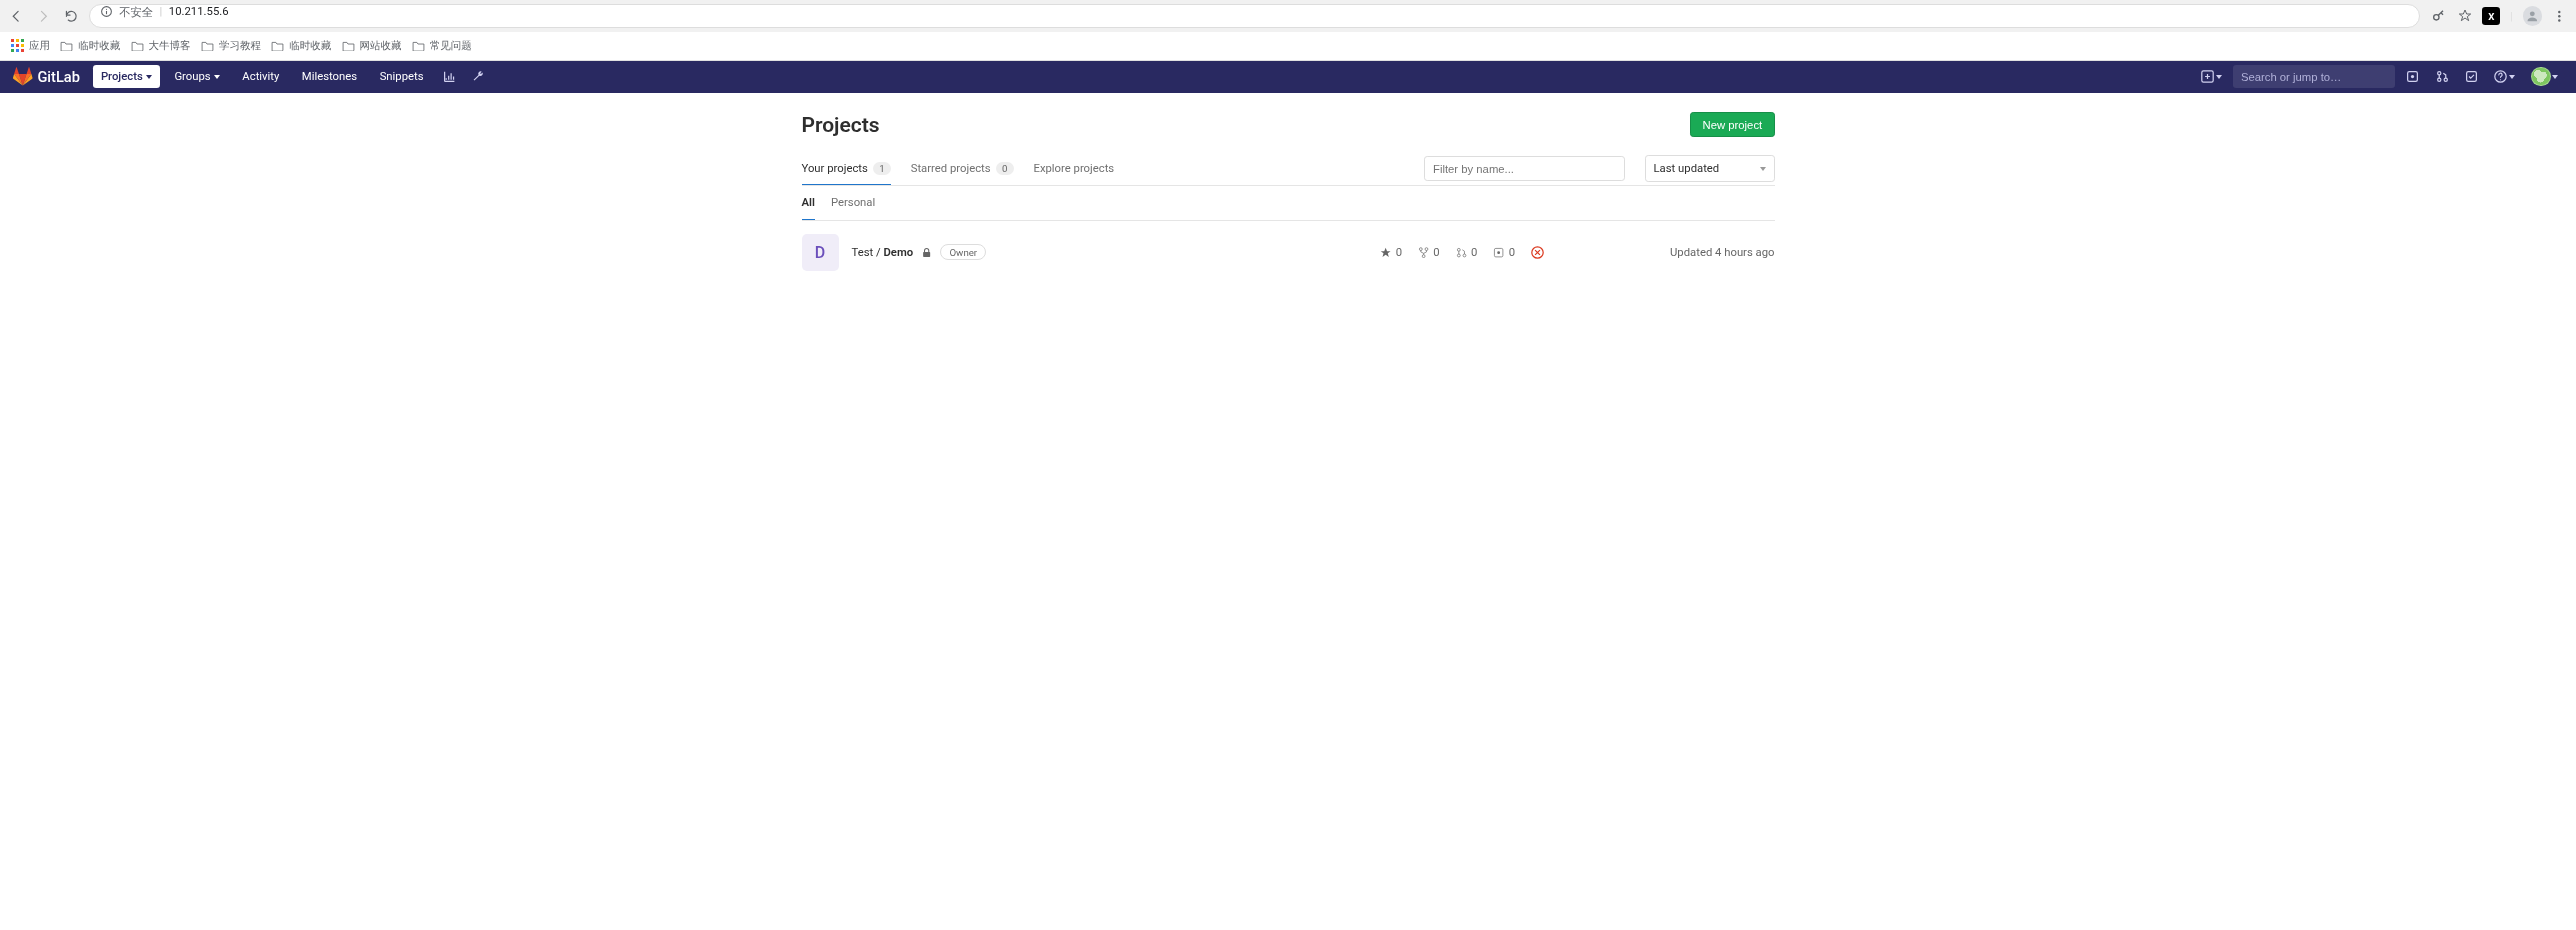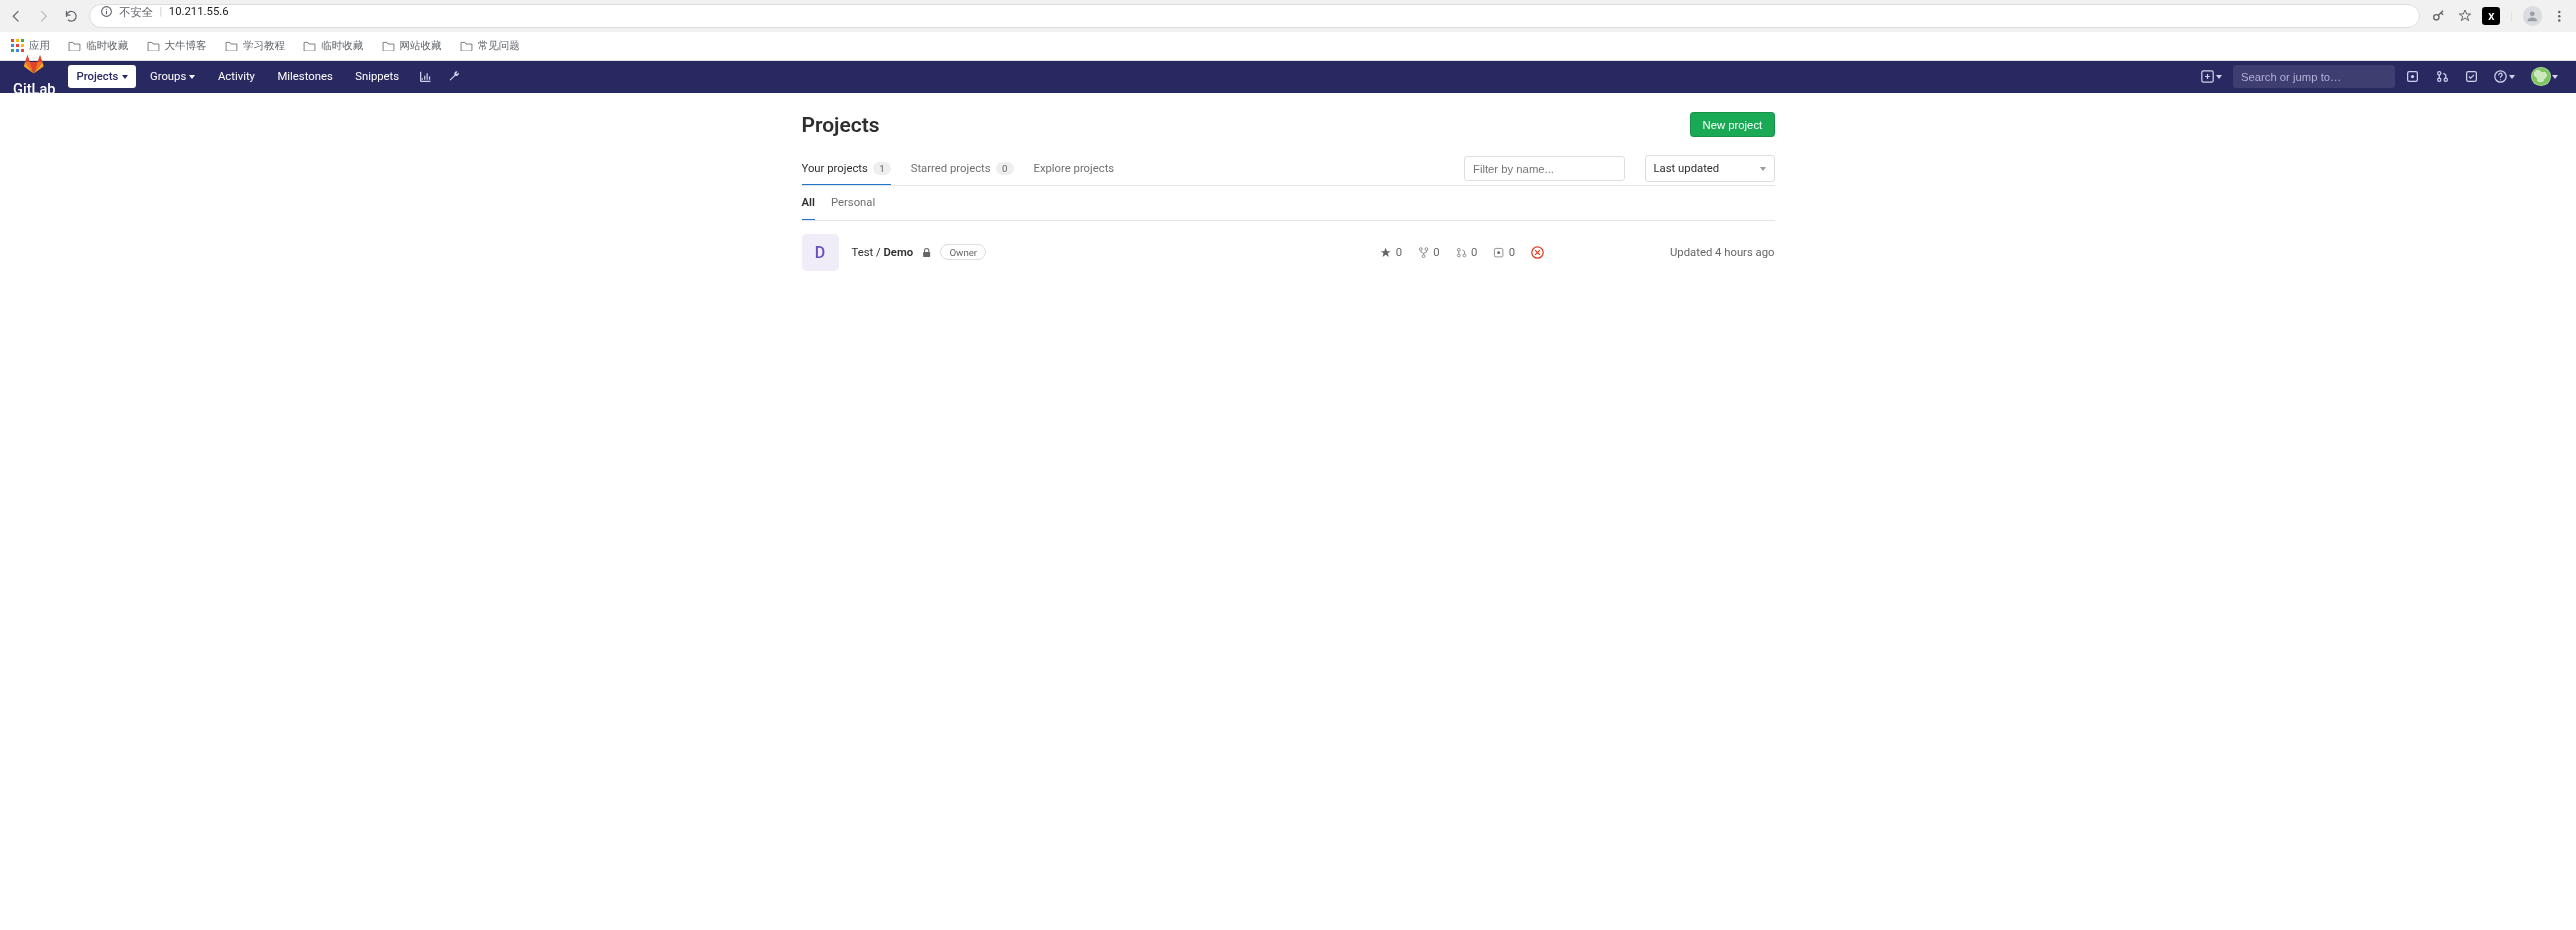--- a/index.html
+++ b/index.html
@@ -10,29 +10,29 @@
   .browser-toolbar { display: flex; align-items: center; padding: 3.2px 6.5px; gap: 8px; height: 32px; }
   .nav-btn { width: 19.5px; height: 19.5px; display:flex; align-items:center; justify-content:center; color:#5f6368; border-radius:50%; }
   .nav-btn.disabled { color:#bdbdbd; }
   .address-bar { flex:1; display:flex; align-items:flex-start; background:#fff; border:0.8px solid #ddd; border-radius:13px; height:24px; padding:0 9.7px; gap:6.5px; color:#5f6368; }
   .addr-sep { color:#ccc; }
   .addr-url { color:#202124; }
   .right-icons { display:flex; align-items:center; gap:9.7px; padding:0 3.2px; }
   .ext-badge { width:18px; height:18px; background:#000; color:#fff; display:flex; align-items:center; justify-content:center; border-radius:3.2px; font-size:9.7px; font-weight:bold; }
   .profile-dot { width:19.5px; height:19.5px; border-radius:50%; background:#dadce0; display:flex; align-items:center; justify-content:center; }
 
-  .bookmarks-bar { display:flex; align-items:center; padding:3.2px 8px; gap:12px; height:27.6px; background:#fff; }
+  .bookmarks-bar { display:flex; align-items:center; padding:3.2px 8px; gap:4px; height:27.6px; background:#fff; }
   .apps-icon { width:13px; height:13px; display:grid; grid-template-columns:repeat(3,3.2px); grid-template-rows:repeat(3,3.2px); gap:1.6px; }
   .apps-icon span { width:3.2px; height:3.2px; }
   .bm-item { display:flex; align-items:center; gap:4.9px; color:#5f6368; font-size:10.5px; padding:1.6px 3.2px; }
   .folder-icon { width:13px; height:11.3px; }
 
   
   .gl-header { background:#292961; height:32px; display:flex; align-items:center; padding:0 13px; color:#fff; gap:6.5px; }
-  .gl-logo { display:flex; align-items:center; gap:4.9px; font-size:14.6px; font-weight:500; margin-right:6.5px;flex-direction:column; }
+  .gl-logo { display:flex; align-items:center; gap:4.9px; font-size:14.6px; font-weight:500; margin-right:6.5px; }
   .tanuki { width:19.5px; height:19.5px; }
   .gl-nav-item { padding:4.9px 8px; display:flex; align-items:center; gap:3.2px; font-size:11.3px; color:#fff; border-radius:3.2px; }
   .gl-nav-item.active { background:#fff; color:#292961; font-weight:500; }
   .gl-spacer { flex:1; }
   .gl-icon-btn { padding:4.9px; display:flex; align-items:center; gap:1.6px; color:#d1d1f0; }
   .gl-search { display:flex; align-items:center; background:rgba(255,255,255,0.1); border-radius:3.2px; padding:0 8px; height:23px; width:162px; }
   .gl-search input { background:transparent; border:none; outline:none; color:#fff; flex:1; font-size:11.3px; }
   .gl-search input::placeholder { color:#b0b0d8; }
   .avatar { width:19.5px; height:19.5px; border-radius:50%; background:#7ec660; border:0.8px solid rgba(255,255,255,0.3); position:relative; overflow:hidden; }
   .avatar::after { content:""; position:absolute; inset:2.4px; background:radial-gradient(circle at 30% 30%, #cde8bf 30%, transparent 31%), radial-gradient(circle at 70% 40%, #cde8bf 30%, transparent 31%), radial-gradient(circle at 50% 70%, #cde8bf 30%, transparent 31%); }
@@ -42,21 +42,21 @@
   .container { max-width:999px; margin:0 auto; padding:13px; }
   .page-head { display:flex; align-items:center; justify-content:space-between; margin:6.5px 0 14.6px; }
   .page-title { font-size:21px; font-weight:600; color:#2e2e2e; }
   .btn-success { background:#1aaa55; color:#fff; border:0.8px solid #168f48; padding:5.7px 11.3px; border-radius:3.2px; font-size:11.3px; font-weight:500; }
 
   .tabs-row { display:flex; align-items:center; border-bottom:0.8px solid #e5e5e5; gap:19.5px; }
   .tabs-left { display:flex; gap:19.5px; flex:1; }
   .tab { padding:9.7px 0; color:#707070; display:flex; align-items:center; gap:4.9px; border-bottom:1.6px solid transparent; }
   .tab.active { color:#2e2e2e; font-weight:400; border-bottom-color:#1f75cb; }
   .badge { background:#eee; color:#666; border-radius:8px; padding:0.8px 6.5px; font-size:9.7px; }
-  .filter-input { border:0.8px solid #ddd; border-radius:3.2px; padding:5.7px 8px; width:161px; font-size:11.3px; }
+  .filter-input { border:0.8px solid #ddd; border-radius:3.2px; padding:5.7px 8px; width:201px; font-size:11.3px; }
   .sort-select { border:0.8px solid #ddd; border-radius:3.2px; padding:6px 8px; width:130px; display:flex; align-items:center; justify-content:space-between; font-size:11.3px; color:#2e2e2e; }
 
   .subtabs-row { display:flex; gap:16px; border-bottom:0.8px solid #e5e5e5; }
   .subtab { padding:9.7px 0; color:#707070; border-bottom:1.6px solid transparent; }
   .subtab.active { color:#2e2e2e; font-weight:600; border-bottom-color:#1f75cb; }
 
   .project-row { display:flex; align-items:center; padding:13px 0; gap:13px; }
   .proj-avatar { width:37px; height:37px; border-radius:4.9px; background:#f0edf8; color:#6b4fbb; display:flex; align-items:center; justify-content:center; font-size:16px; font-weight:500; }
   .proj-name-wrap { display:flex; align-items:center; gap:8px; }
   .proj-namespace { color:#2e2e2e; }

